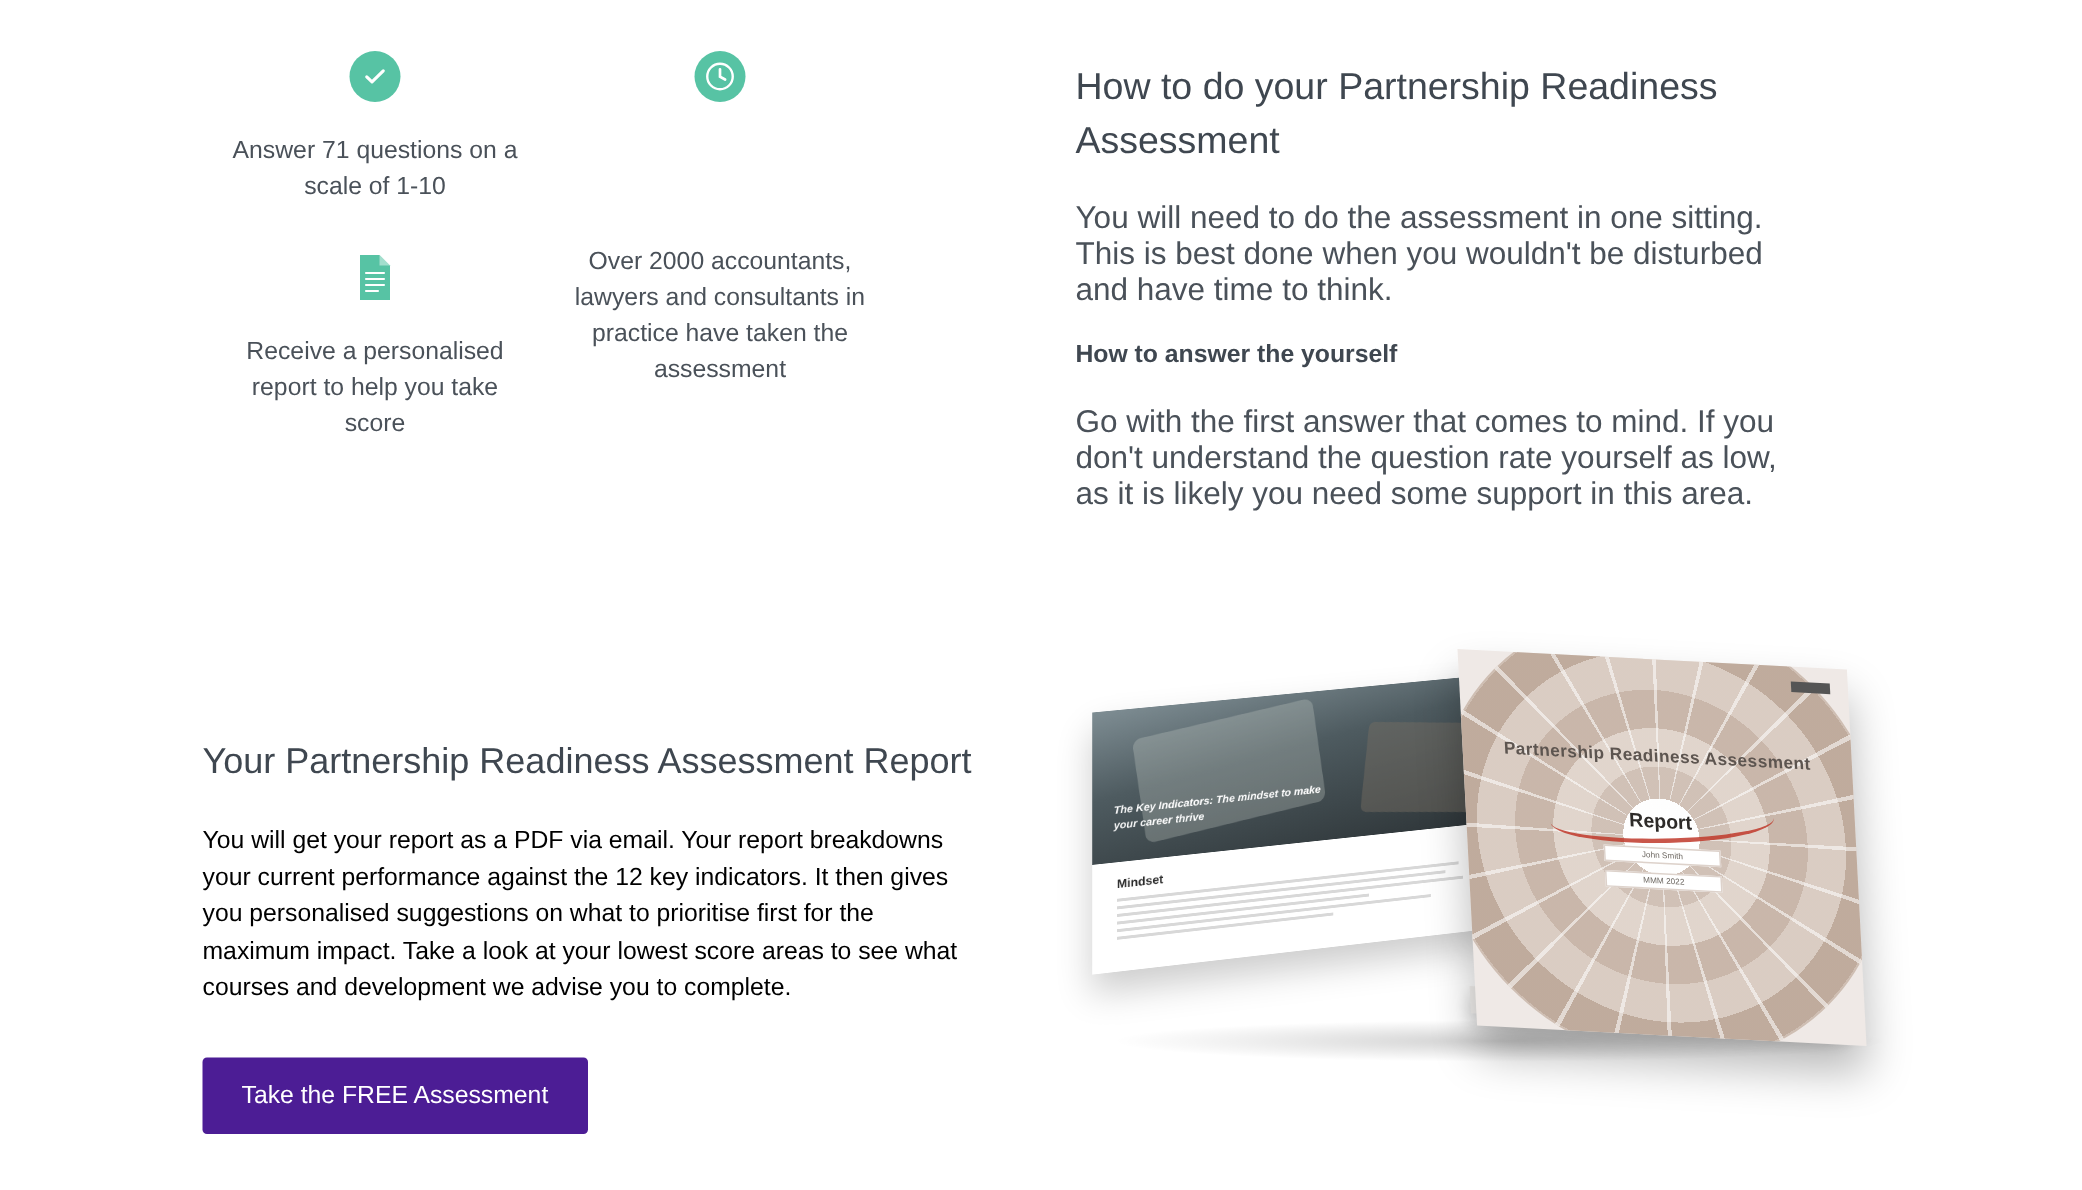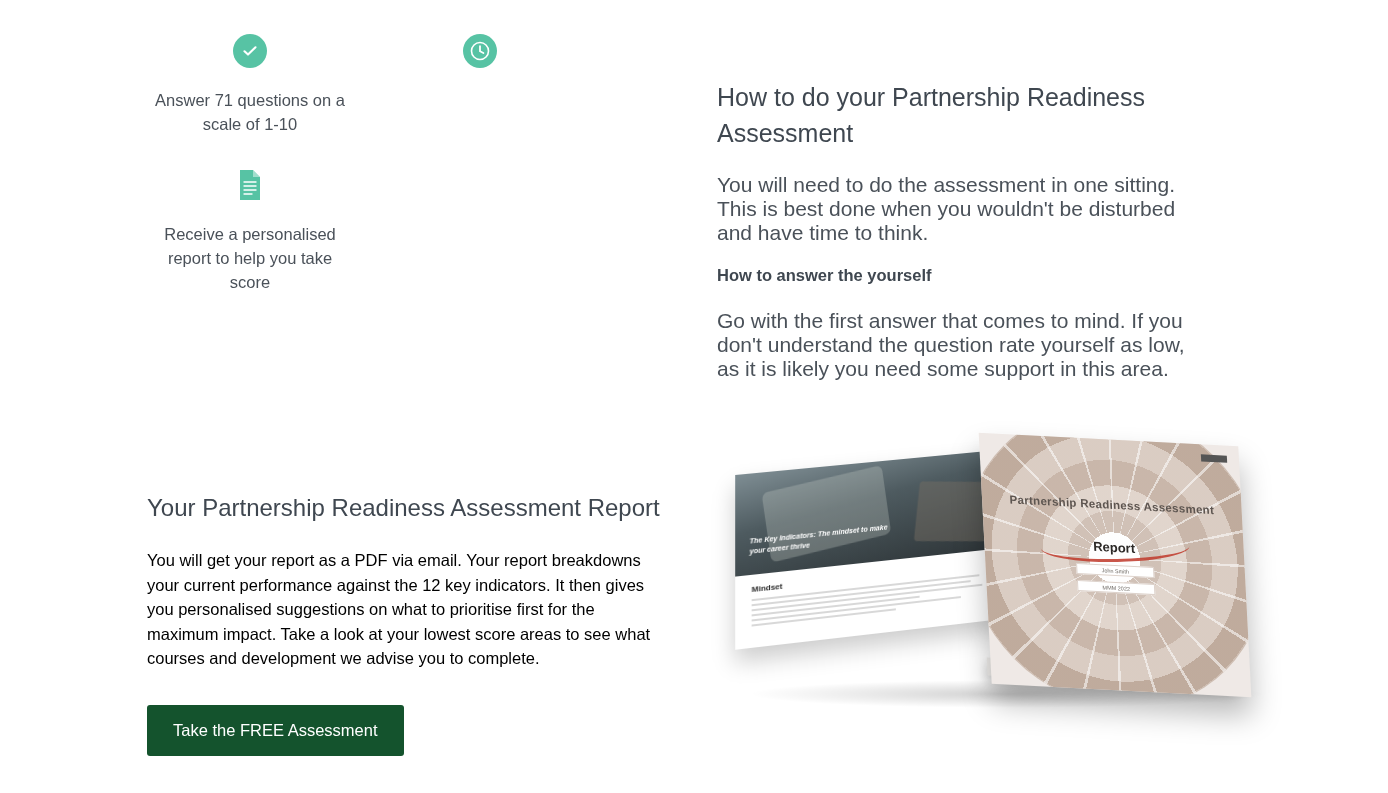--- a/index.html
+++ b/index.html
@@ -83,21 +83,21 @@
     font-size: 16.5px;
     line-height: 24px;
     color: #4a5159;
     padding: 0 18px;
   }
 
   .howto-col {
     width: 728px;
     padding-left: 57px;
     padding-right: 200px;
-    padding-top: 79px;
+    padding-top: 40px;
   }
 
   .howto-title {
     font-size: 25px;
     line-height: 36px;
     font-weight: normal;
     color: #3f4750;
     margin: 0 0 22px 0;
     max-width: 430px;
   }
@@ -119,21 +119,20 @@
   }
 
   
   .bottom-section {
     position: absolute;
     left: 0;
     top: 430px;
     width: 1388px;
     height: 363px;
     display: flex;
-    padding-left: 12px;
   }
 
   .report-col {
     width: 700px;
     padding-left: 135px;
     padding-top: 62px;
   }
 
   .report-title {
     font-size: 24px;
@@ -147,21 +146,21 @@
     font-size: 16.5px;
     line-height: 24.5px;
     color: #000000;
     margin: 0;
     max-width: 520px;
   }
 
   .cta-button {
     display: inline-block;
     margin-top: 34px;
-    background: #14532d;
+    background: #4c1d95;
     color: #ffffff;
     border: none;
     border-radius: 3px;
     padding: 16px 26px;
     font-size: 16.5px;
     font-family: "Liberation Sans", sans-serif;
     cursor: pointer;
     line-height: 19px;
   }
 
@@ -416,20 +415,21 @@
                 <line x1="7" y1="17" x2="19" y2="17"></line>
                 <line x1="7" y1="21" x2="19" y2="21"></line>
                 <line x1="7" y1="25" x2="15" y2="25"></line>
               </g>
             </svg>
           </div>
           <div class="feature-text">Receive a personalised report to help you take score</div>
         </div>
 
         <div class="feature">
+          <div class="feature-text">Over 2000 accountants, lawyers and consultants in practice have taken the assessment</div>
         </div>
 
       </div>
     </div>
 
     <div class="howto-col">
       <h2 class="howto-title">How to do your Partnership Readiness Assessment</h2>
       <p class="howto-p">You will need to do the assessment in one sitting. This is best done when you wouldn't be disturbed and have time to think.</p>
       <p class="howto-sub">How to answer the yourself</p>
       <p class="howto-p">Go with the first answer that comes to mind. If you don't understand the question rate yourself as low, as it is likely you need some support in this area.</p>

